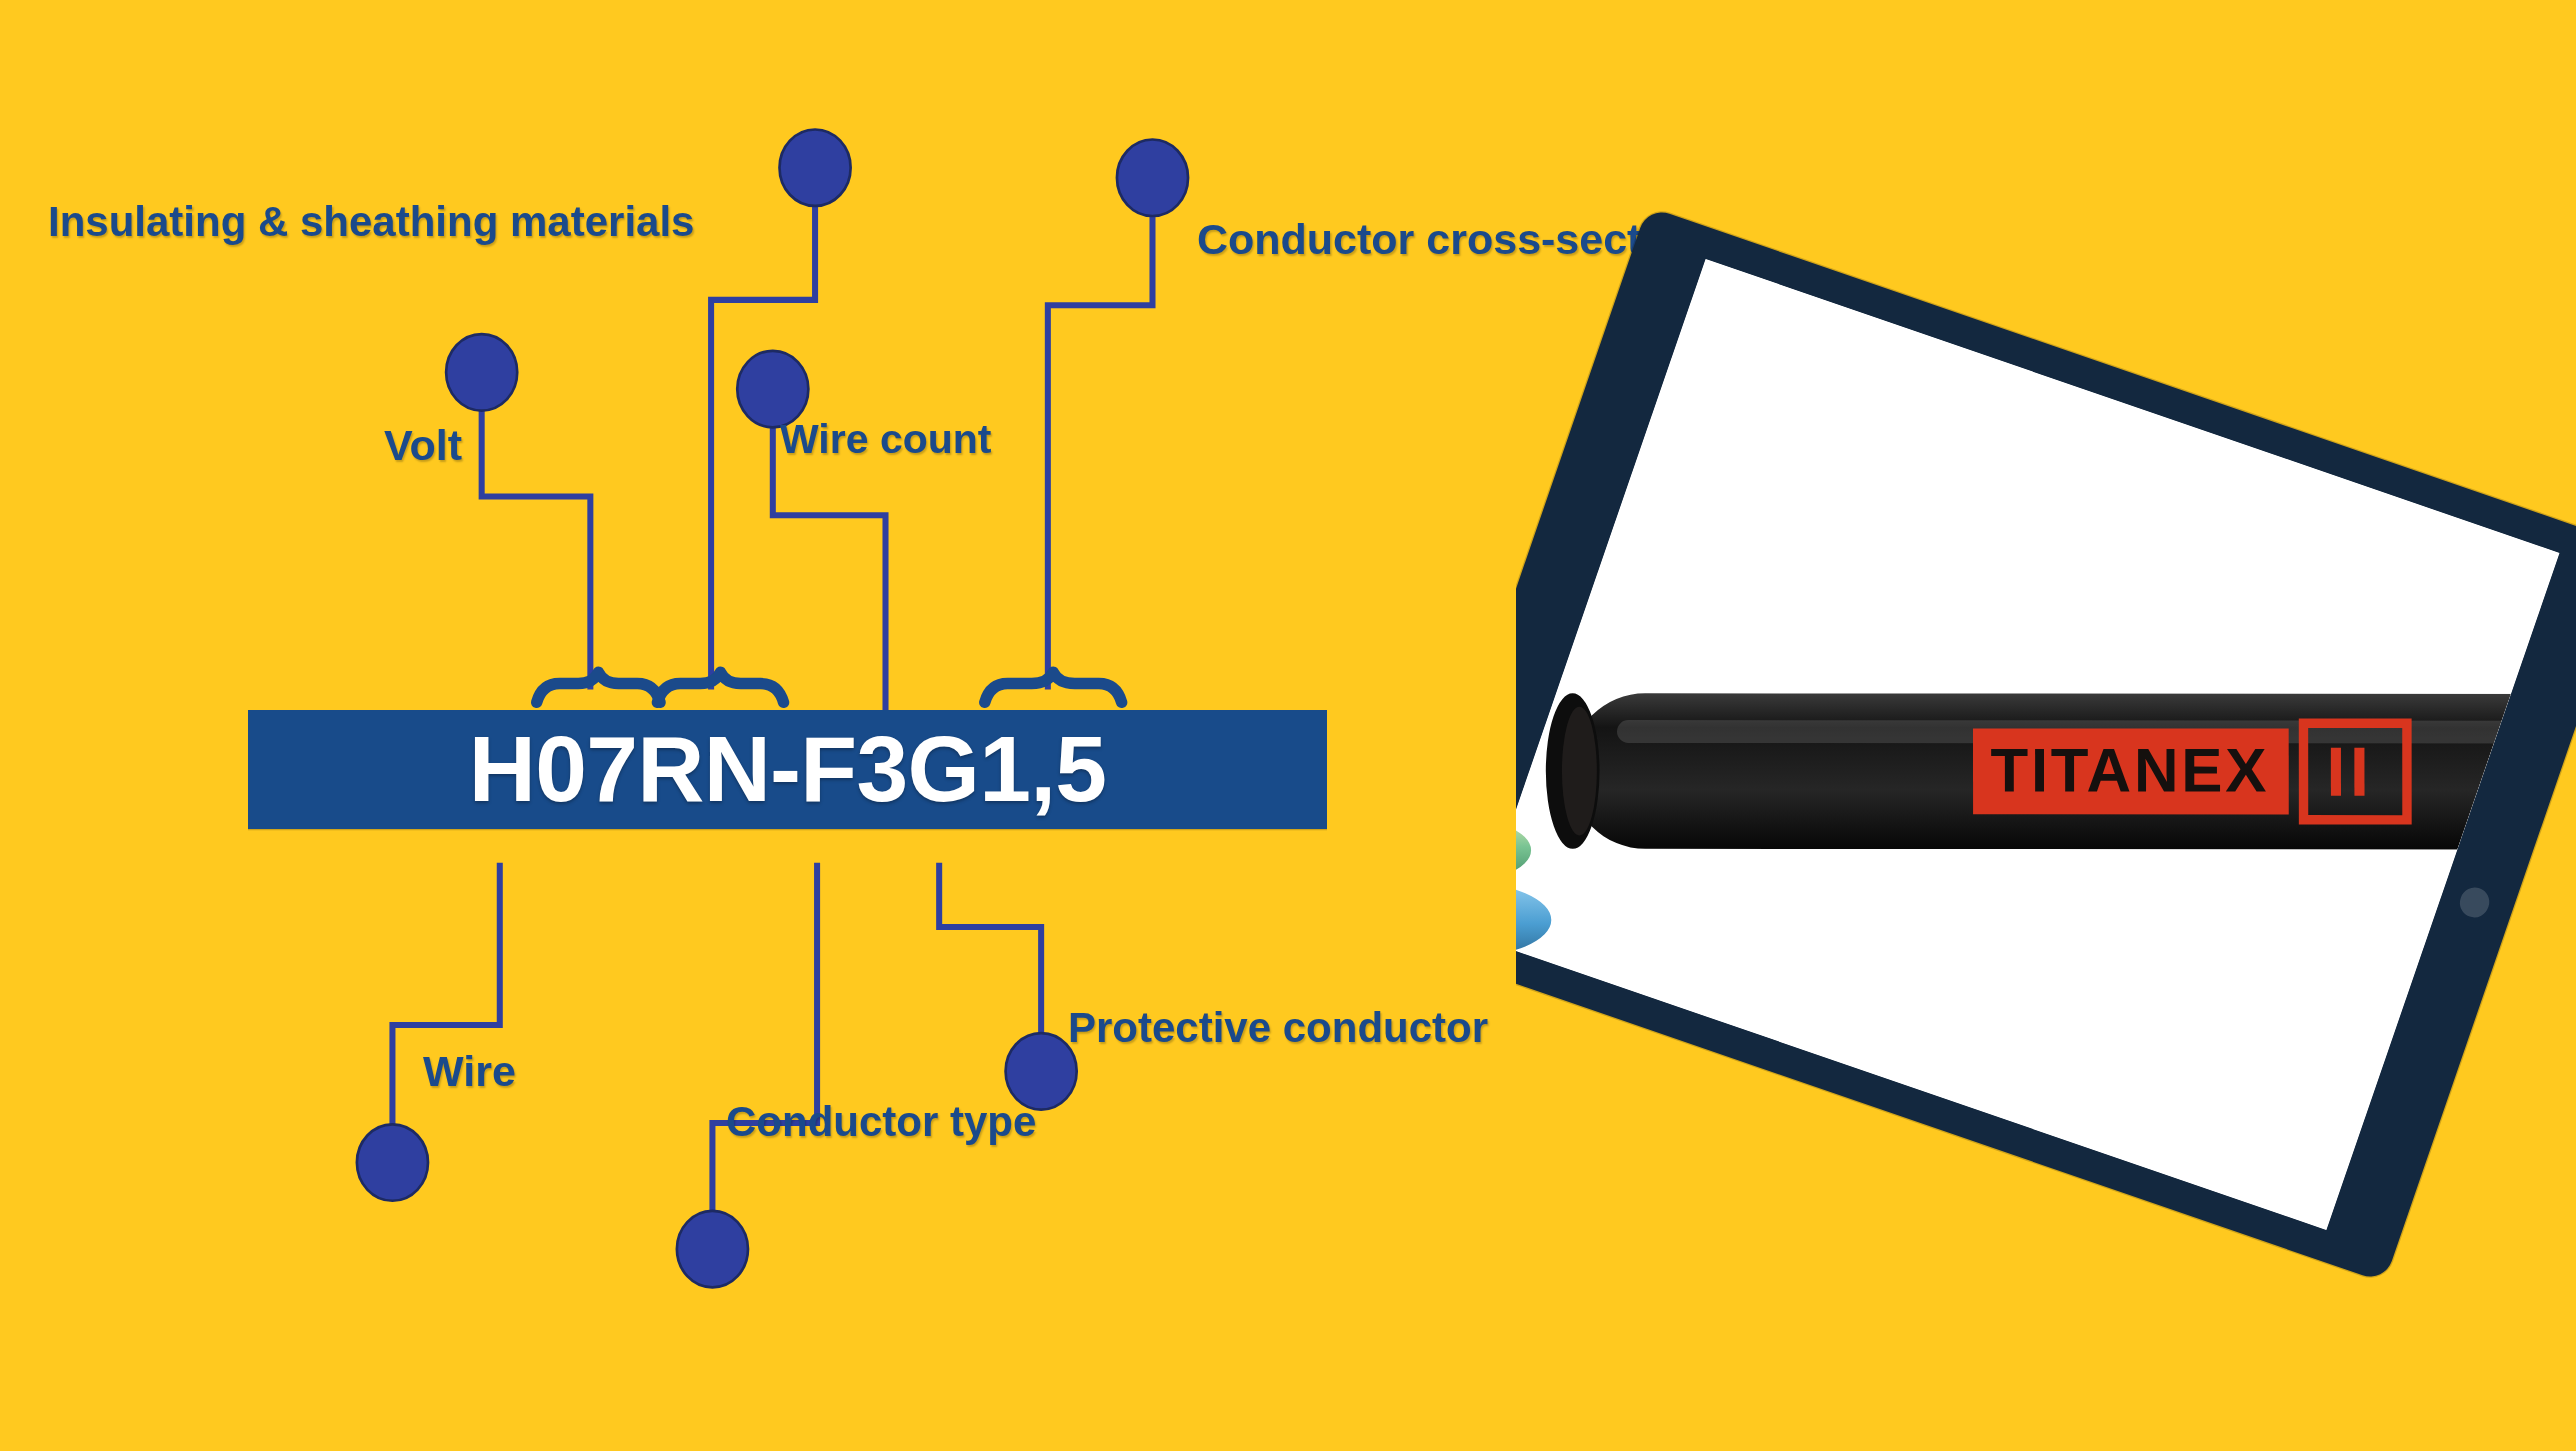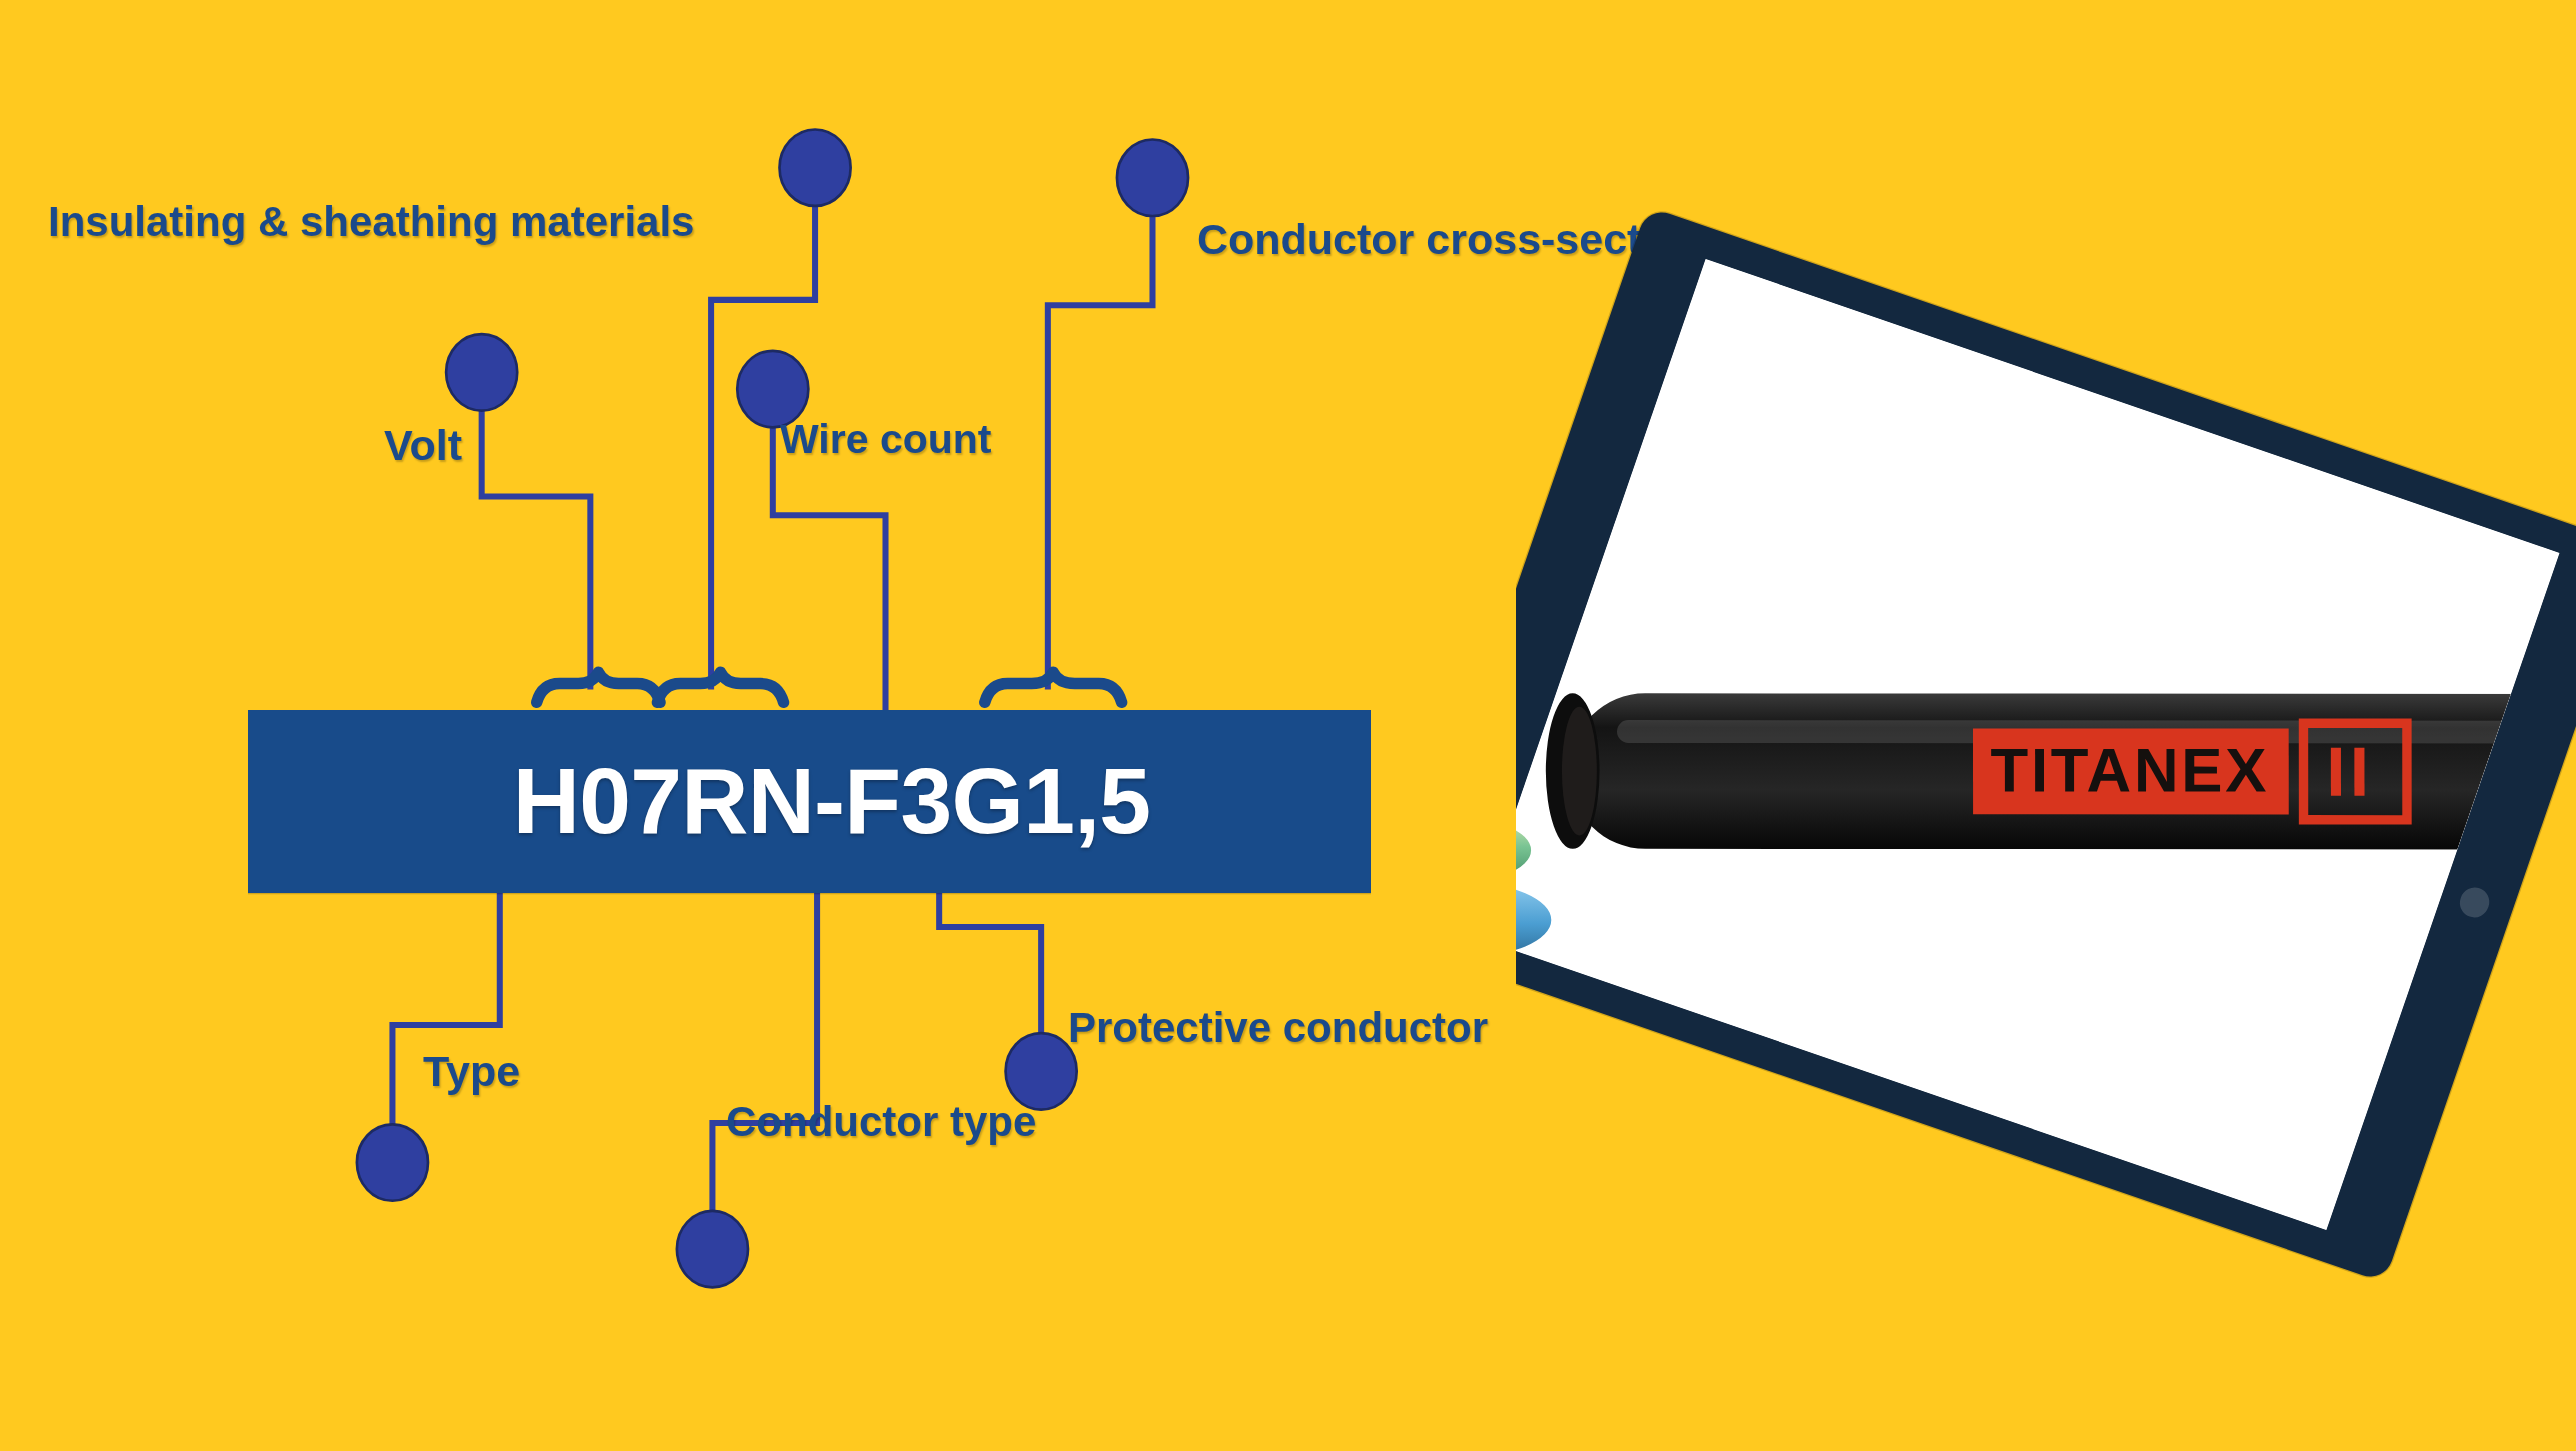--- a/index.html
+++ b/index.html
@@ -12,25 +12,24 @@
   }
   #stage{position:absolute;inset:0;width:2576px;height:1451px;}
 
   
   #diagram{position:absolute;left:0;top:0;width:2576px;height:1451px;}
 
   
   .code-banner{
     position:absolute;
     left:248px;top:710px;
-    width:1079px;height:183px;
+    width:1079px;height:119px;
     background:#184B8A;
     display:flex;align-items:center;justify-content:center;
     box-shadow:0 1.3px 0 rgba(0,0,0,.18);
-    padding-left:44px;
   }
   .code-banner .code-text{
     color:#FFFFFF;
     font-size:93px;
     font-weight:bold;
     letter-spacing:-0.7px;
     line-height:1;
     white-space:nowrap;
     text-shadow:0 2px 3.4px rgba(0,0,0,.30);
   }
@@ -145,21 +144,21 @@
   </svg>
 
   <div class="code-banner">
     <span class="code-text">H07RN-F3G1,5</span>
   </div>
 
   <div class="label lbl-insulating">Insulating &amp; sheathing materials</div>
   <div class="label lbl-cross">Conductor cross-section</div>
   <div class="label lbl-volt">Volt</div>
   <div class="label lbl-wire">Wire count</div>
-  <div class="label lbl-type">Type</div>
+  <div class="label lbl-type">Wire</div>
   <div class="label lbl-conductor">Conductor type</div>
   <div class="label lbl-protective">Protective conductor</div>
 
   <div id="tablet-wrap">
     <div class="tablet">
       <div class="tablet-screen">
         <svg class="cable-canvas" viewBox="0 0 1068 1344" preserveAspectRatio="none">
           <defs>
             <linearGradient id="sheathGrad" x1="0" y1="0" x2="0" y2="1">
               <stop offset="0%" stop-color="#3a3a3a"></stop>

